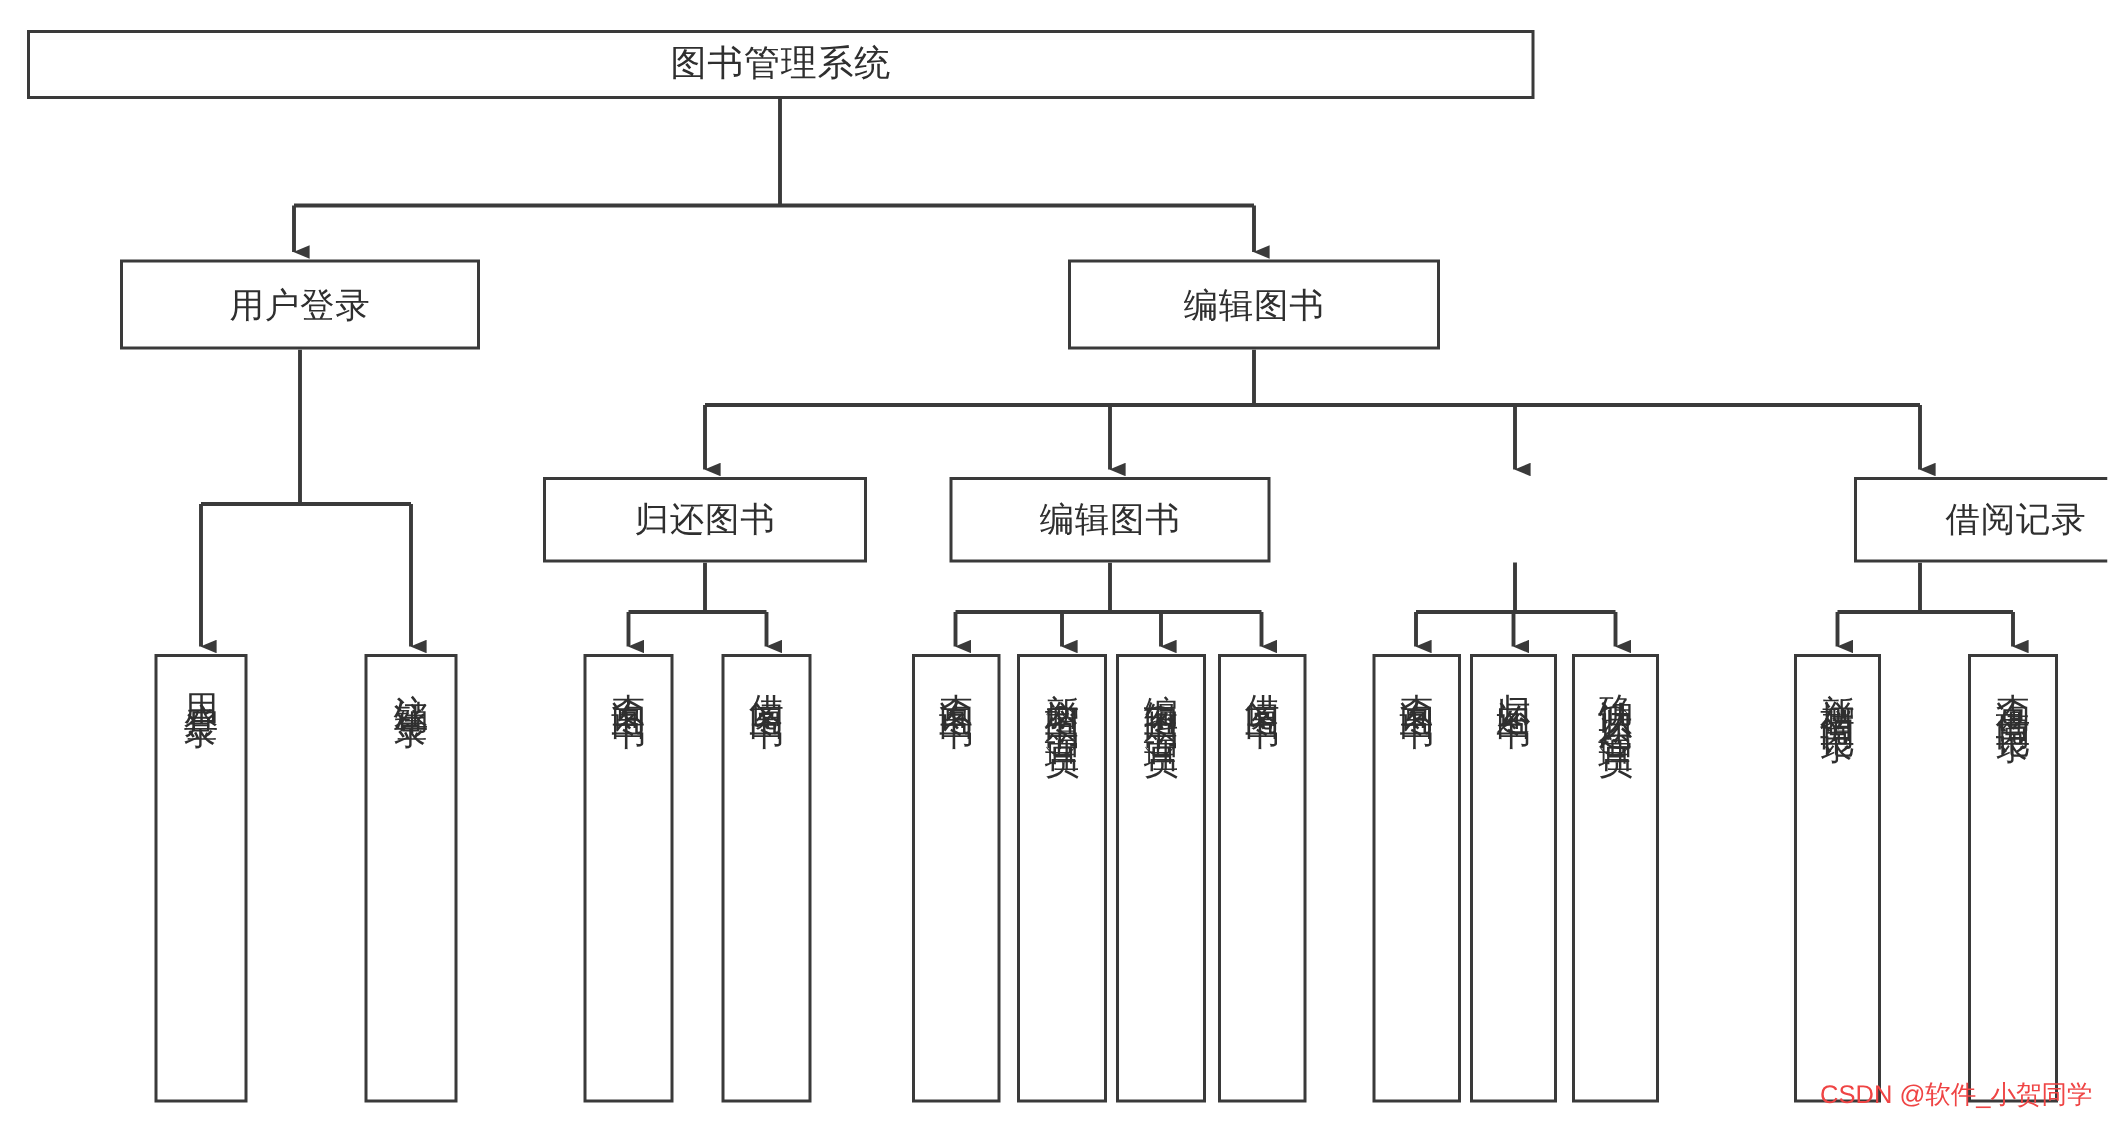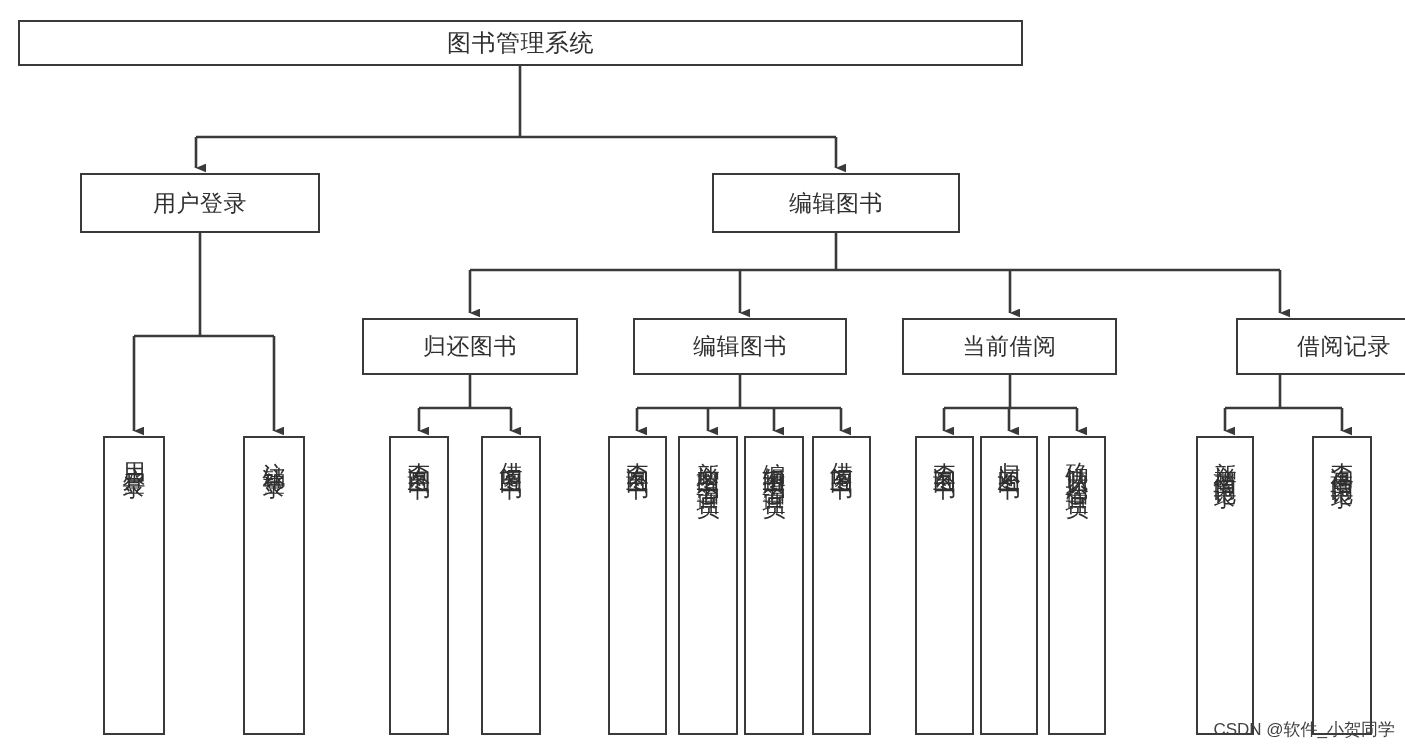--- a/index.html
+++ b/index.html
@@ -55,21 +55,21 @@
     font-size:23px;
     line-height:1.0;
     letter-spacing:5px;
     white-space:nowrap;
   }
   #watermark{
     position:absolute;
     right:10px;
     bottom:6px;
     font-size:17px;
-    color:#404040;
+    color:#ef4444;
     z-index:5;
     white-space:nowrap;
   }
 </style>
 </head>
 <body>
 
 <div id="canvas">
 
   <svg id="edges" viewBox="0 0 1405 747" xmlns="http://www.w3.org/2000/svg">
@@ -136,23 +136,20 @@
   </div>
 
   <div class="node h-node" style="left:362px; top:318px; width:216px; height:57px;">
     <span class="label">归还图书</span>
   </div>
 
   <div class="node h-node" style="left:633px; top:318px; width:214px; height:57px;">
     <span class="label">编辑图书</span>
   </div>
 
-  <div class="node h-node" style="left:902px; top:318px; width:215px; height:57px;">
-    <span class="label">当前借阅</span>
-  </div>
 
   <div class="node h-node" style="left:1236px; top:318px; width:216px; height:57px;">
     <span class="label">借阅记录</span>
   </div>
 
   <div class="node v-node" style="left:103px; top:436px; width:62px; height:299px;">
     <span class="label">用户登录</span>
   </div>
 
   <div class="node v-node" style="left:243px; top:436px; width:62px; height:299px;">

